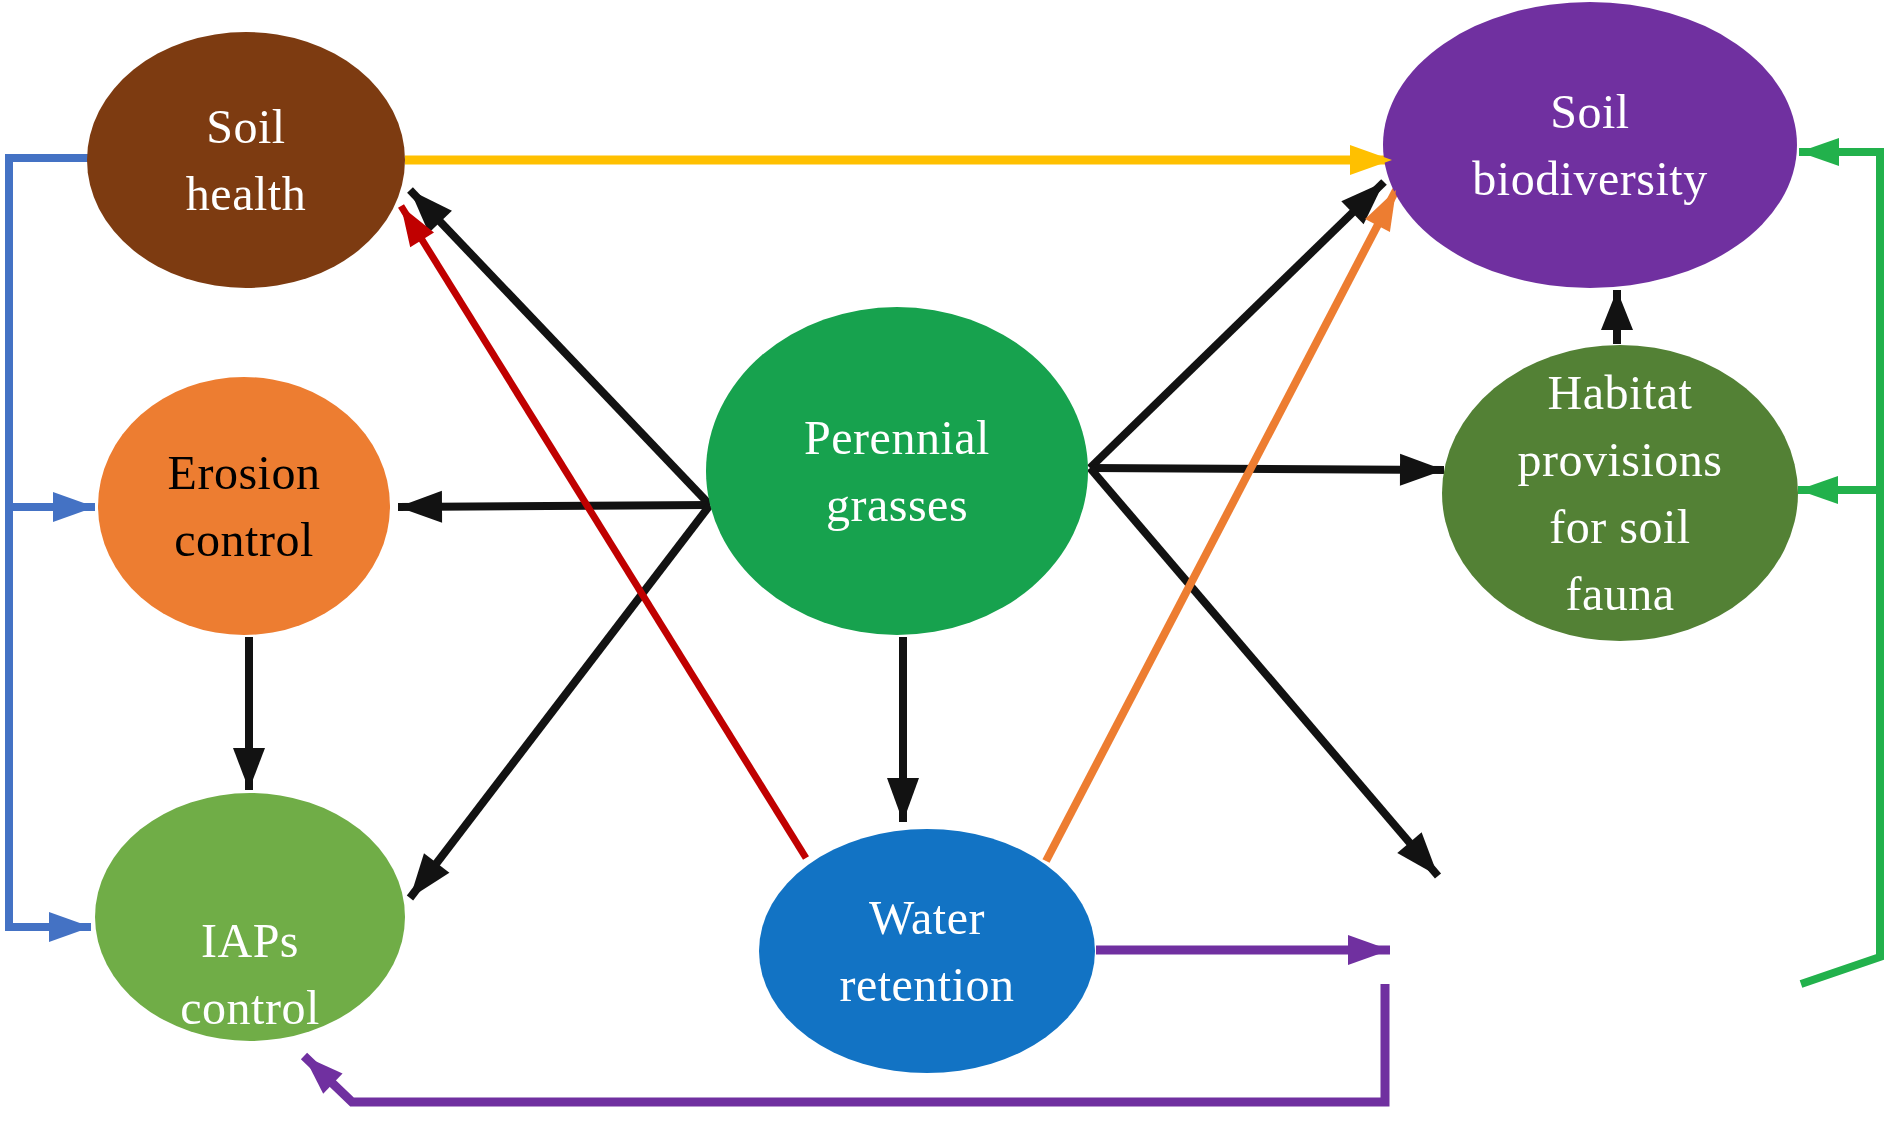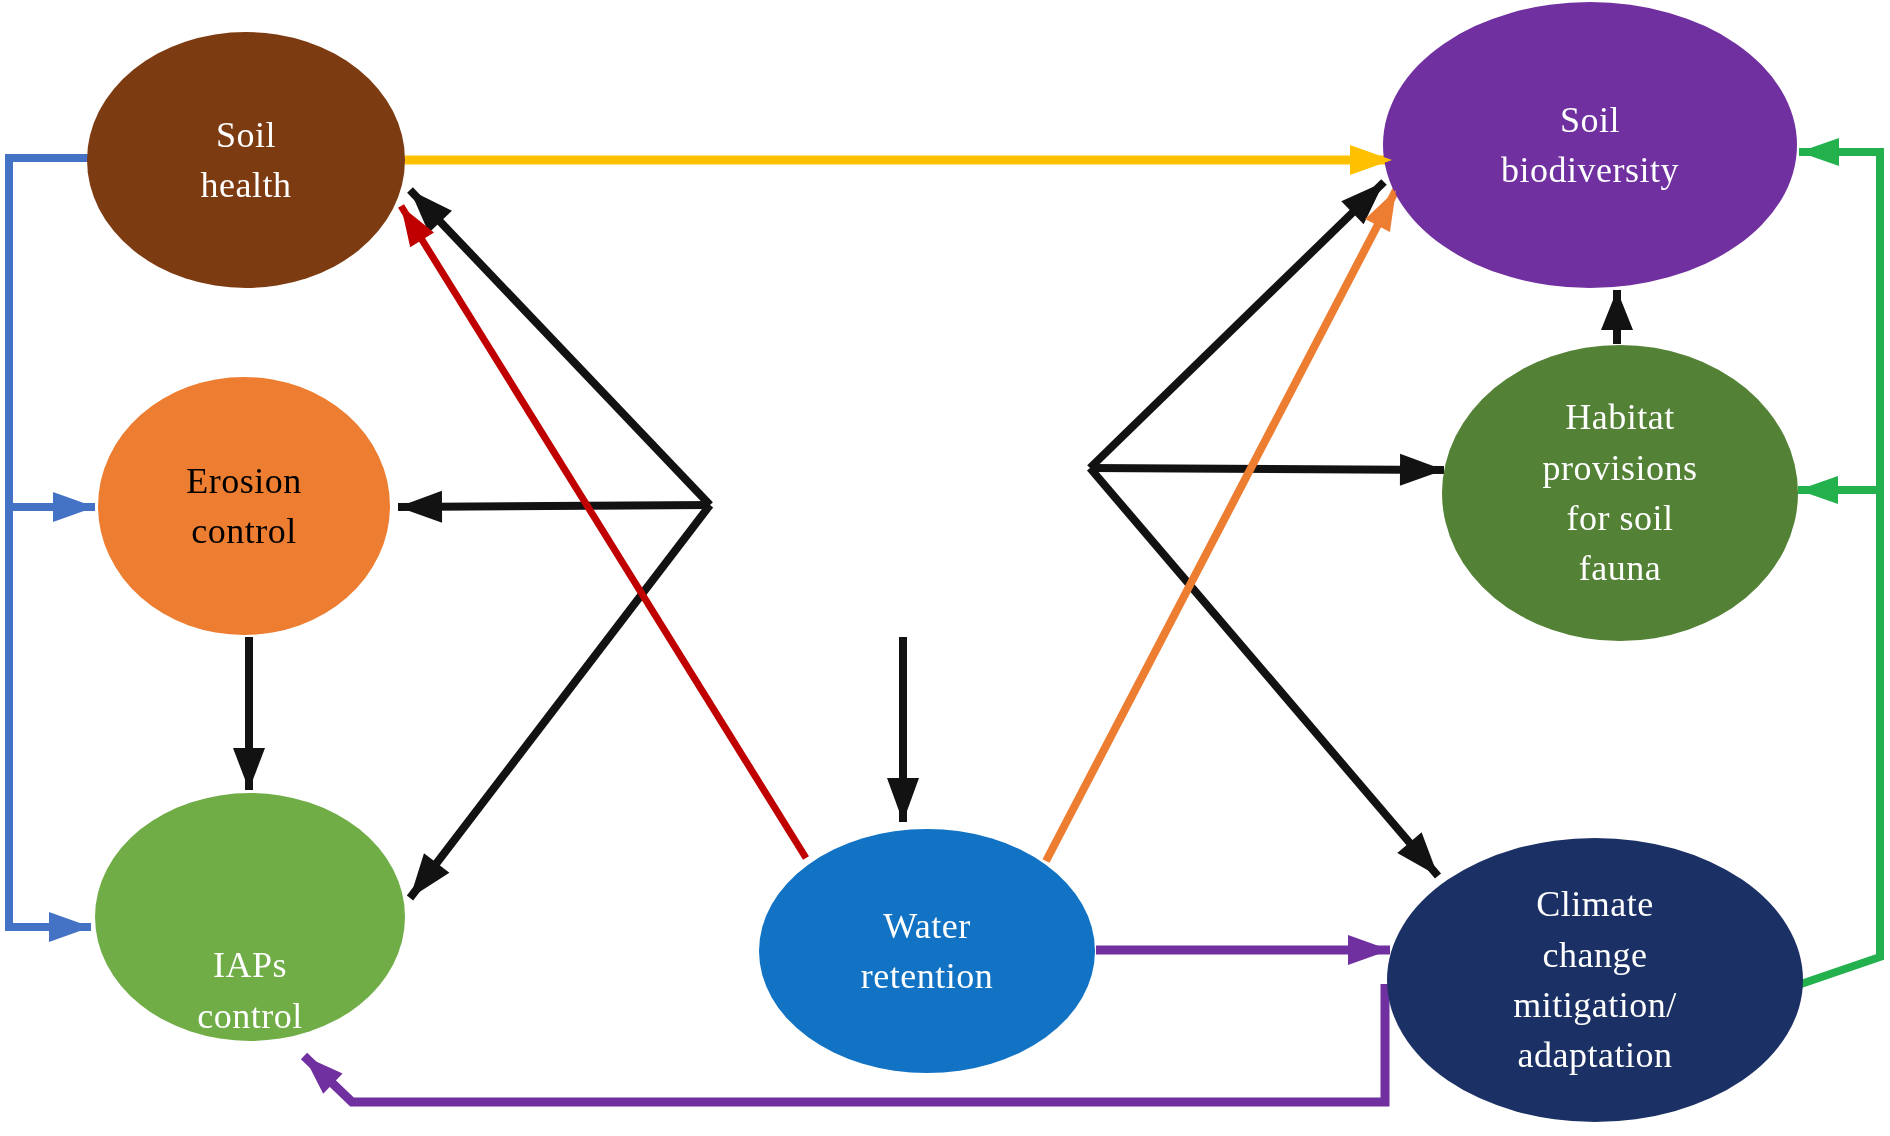--- a/index.html
+++ b/index.html
@@ -29,21 +29,21 @@
   .node {
     position: absolute;
     border-radius: 50%;
     display: flex;
     align-items: center;
     justify-content: center;
     text-align: center;
   }
   .node-label {
     white-space: pre-line;
-    font-size: 36px;
+    font-size: 48px;
     line-height: 1.4;
     letter-spacing: 0.5px;
   }
 </style>
 </head>
 <body>
 
 <div class="canvas">
   <svg id="edges-layer" class="layer" xmlns="http://www.w3.org/2000/svg" viewBox="0 0 1890 1136" width="1890" height="1136">
       <polyline points="405,160 1392,160" fill="none" stroke="#FFC000" stroke-width="9" stroke-linejoin="miter"></polyline>
@@ -71,39 +71,37 @@
 health</div>
       </div>
       <div class="node" style="left: 98px; top: 377px; width: 292px; height: 258px; background: rgb(237, 125, 49);">
         <div class="node-label" style="color: #000000;">Erosion
 control</div>
       </div>
       <div class="node" style="left: 95px; top: 793px; width: 310px; height: 248px; background: rgb(112, 173, 71); align-items: flex-end;">
         <div class="node-label" style="color: rgb(255, 255, 255);">IAPs
 control</div>
       </div>
+      <div class="node" style="left: 706px; top: 307px; width: 382px; height: 328px; background: rgb(23, 162, 78);">
+        <div class="node-label" style="color: rgb(255, 255, 255);">Perennial
+grasses</div>
+      </div>
       <div class="node" style="left: 759px; top: 829px; width: 336px; height: 244px; background: rgb(18, 115, 196);">
         <div class="node-label" style="color: rgb(255, 255, 255);">Water
 retention</div>
       </div>
       <div class="node" style="left: 1383px; top: 2px; width: 414px; height: 286px; background: rgb(112, 48, 160);">
         <div class="node-label" style="color: rgb(255, 255, 255);">Soil
 biodiversity</div>
       </div>
       <div class="node" style="left: 1442px; top: 345px; width: 356px; height: 296px; background: rgb(83, 129, 53);">
         <div class="node-label" style="color: rgb(255, 255, 255);">Habitat
 provisions
 for soil
 fauna</div>
-      </div>
-      <div class="node" style="left: 1387px; top: 838px; width: 416px; height: 284px; background: rgb(27, 48, 100);">
-        <div class="node-label" style="color: rgb(255, 255, 255);">Climate
-change
-mitigation/
-adaptation</div>
       </div>
     </div>
   <svg id="heads-layer" class="layer" xmlns="http://www.w3.org/2000/svg" viewBox="0 0 1890 1136" width="1890" height="1136">
       <polygon points="1392,160 1350,175 1350,145" fill="#FFC000"></polygon>
       <polygon points="410,190 451.93103448275866,210.82758620689654 428.7586206896552,232.89655172413794" fill="#121212"></polygon>
       <polygon points="398,507 441.8965340219615,490.71828323367663 442.10165801271836,522.7176257917421" fill="#121212"></polygon>
       <polygon points="410,898 423.98007807973534,853.3171462764014 449.41605347480936,872.7339213871451" fill="#121212"></polygon>
       <polygon points="903,822 887,778 919,778" fill="#121212"></polygon>
       <polygon points="1384,182 1363.6177570734844,224.14930809971278 1341.3045648170887,201.2119706053758" fill="#121212"></polygon>
       <polygon points="1444,470 1399.9103081703854,485.75116104830414 1400.0910962455453,453.75167174500615" fill="#121212"></polygon>

